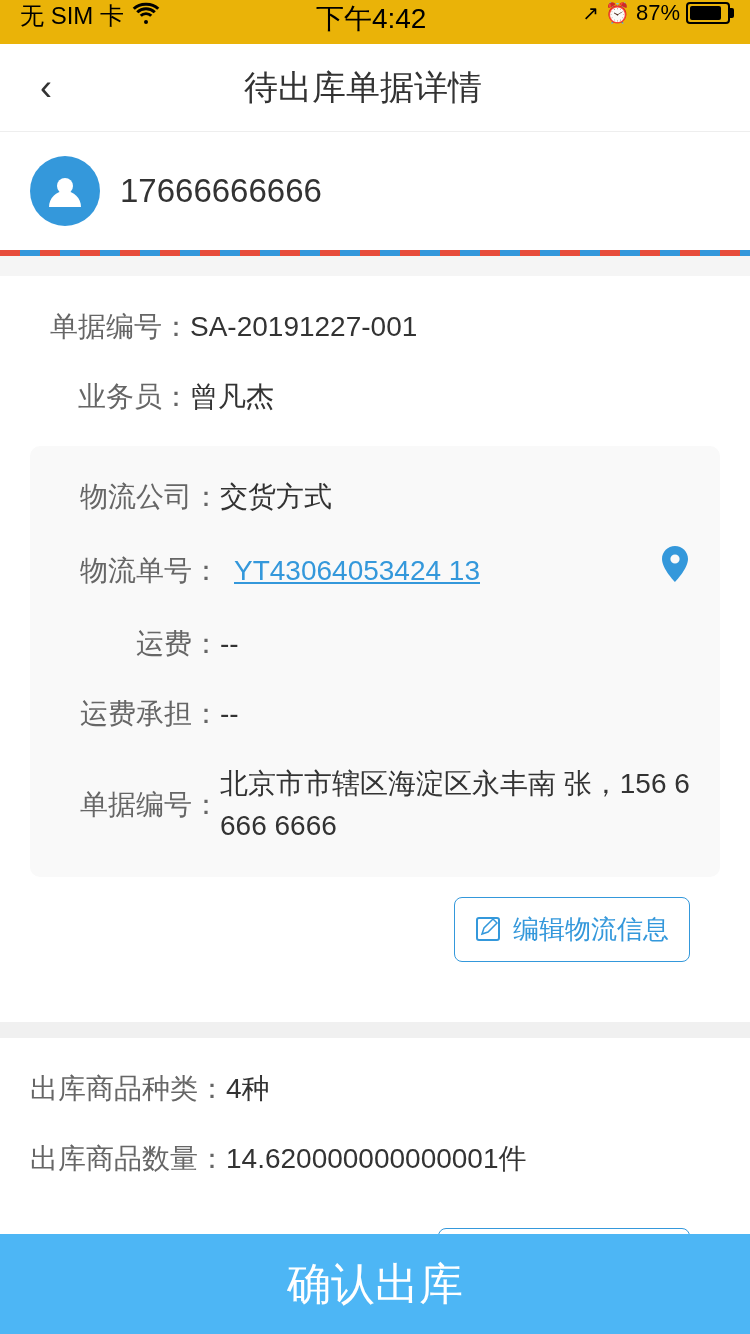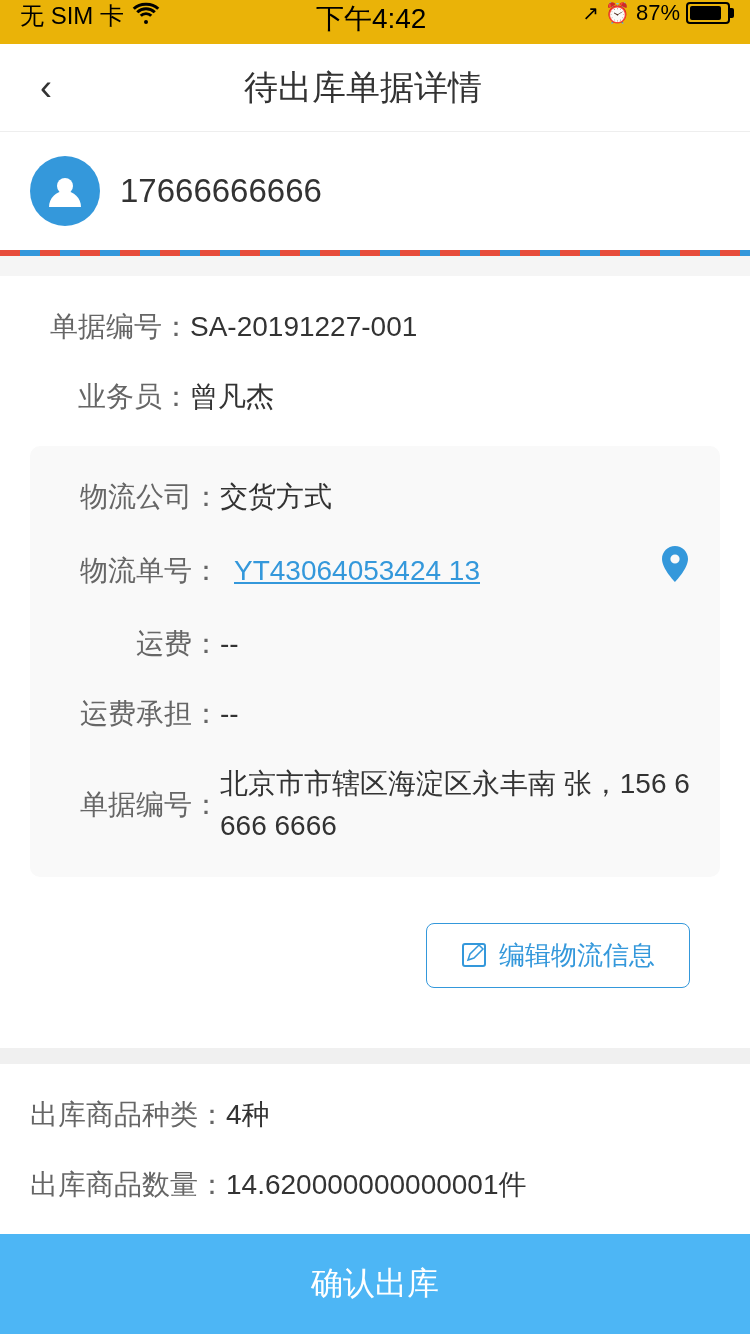--- a/index.html
+++ b/index.html
@@ -146,28 +146,27 @@
     .action-btn {
       display: flex;
       justify-content: flex-end;
       padding: 20px 30px 30px;
       background: #fff;
     }
     .btn-edit {
       border: 1.5px solid #3498db;
       color: #3498db;
       border-radius: 8px;
-      padding: 14px 34px;
+      padding: 14px 20px;
       font-size: 26px;
       display: flex;
       align-items: center;
       gap: 10px;
       background: #fff;
       cursor: pointer;
-      margin-top: 26px;
     }
 
     
     .grey-divider {
       height: 16px;
       background: #f0f0f0;
     }
 
     
     .goods-section {
@@ -203,21 +202,21 @@
       left: 0;
       width: 750px;
       background: #4db6f5;
       height: 100px;
       display: flex;
       align-items: center;
       justify-content: center;
       cursor: pointer;
     }
     .confirm-text {
-      font-size: 32px;
+      font-size: 44px;
       color: #fff;
       font-weight: 400;
     }
 
     
     .main-content {
       padding-bottom: 100px;
     }
   </style>
 </head>

